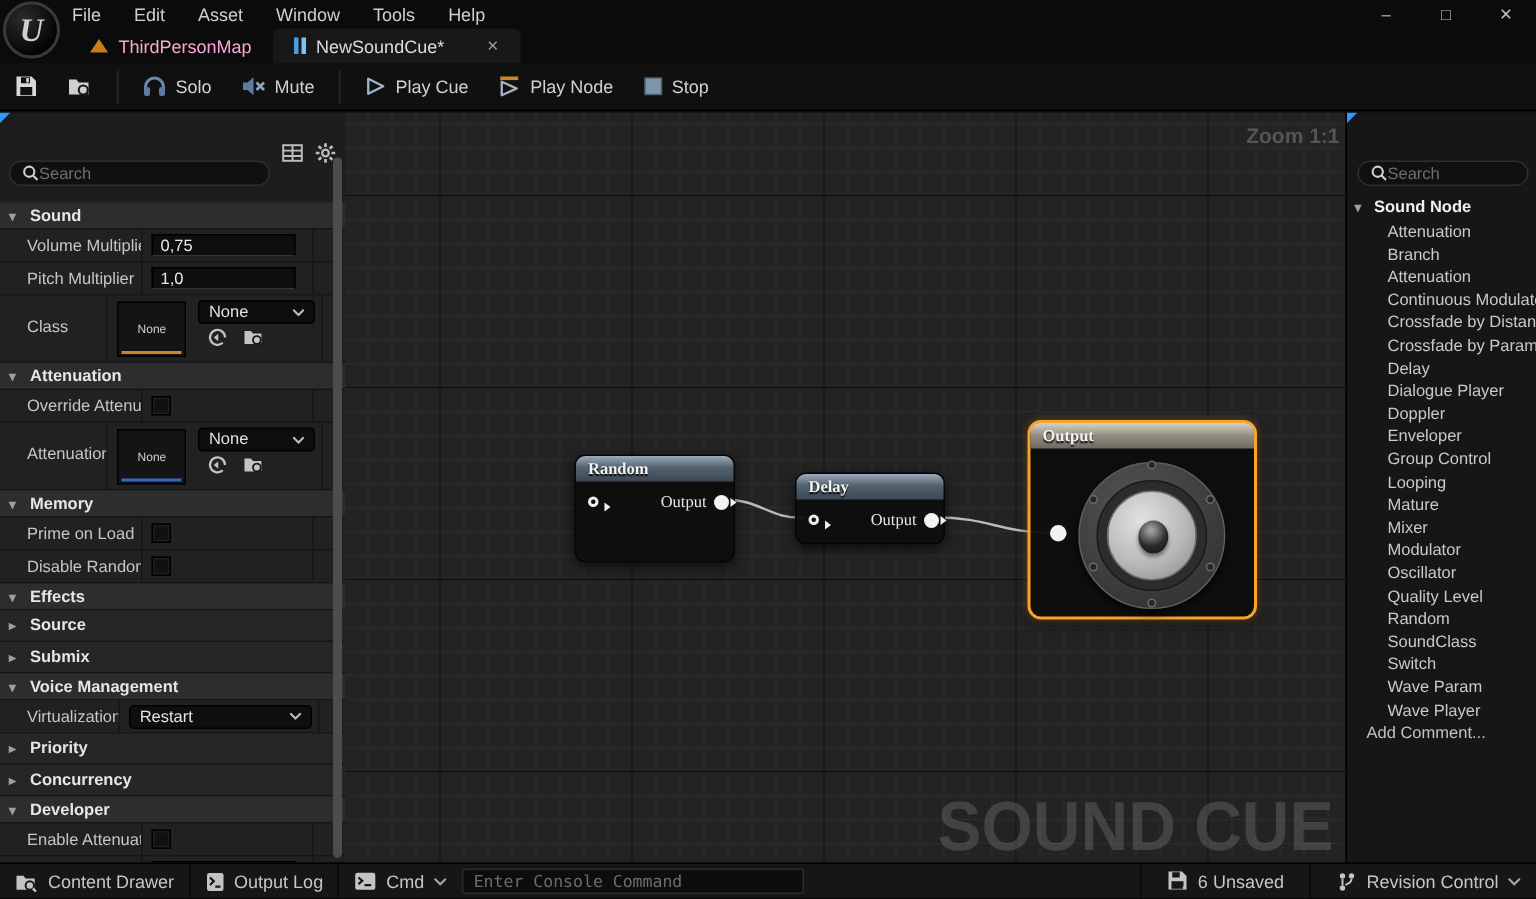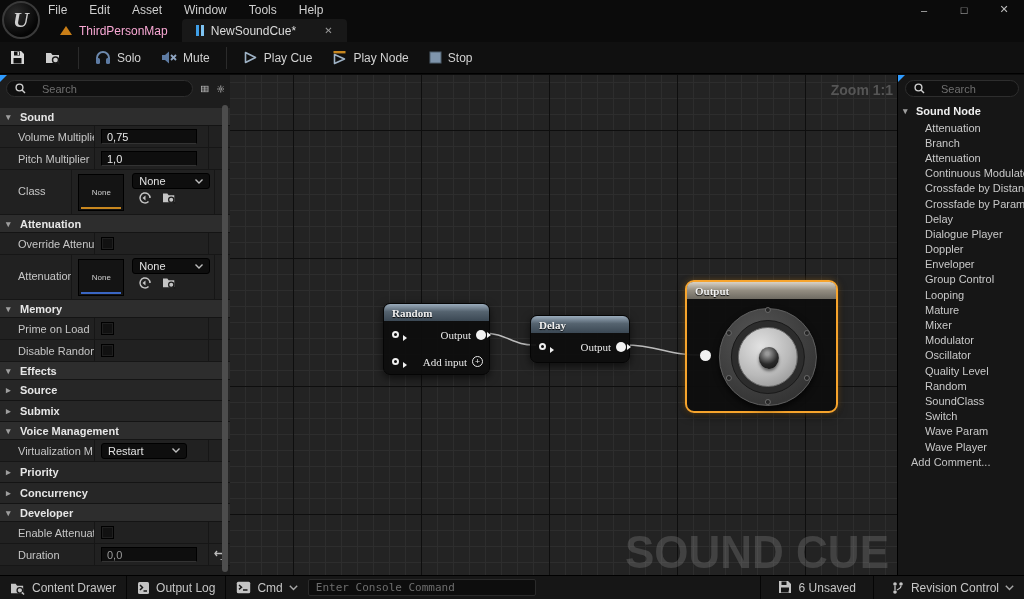--- a/index.html
+++ b/index.html
@@ -50,22 +50,22 @@
                linear-gradient(90deg, #2d2d2d 1px, transparent 1px);
              background-size:128px 128px, 128px 128px, 16px 16px, 16px 16px;
              background-position:63px 55px; overflow:hidden; }
   .palette { position:absolute; top:75px; right:0; width:127px; bottom:24px; background:#161616;
              border-left:1px solid #000; overflow:hidden; }
   .corner { position:absolute; top:0; left:0; width:0; height:0;
             border-top:7px solid #2f9bff; border-right:7px solid transparent; z-index:5; }
 
   
   .d-search-row { display:flex; align-items:center; gap:8px; padding:5px 6px 4px 6px; }
-  .searchbox { flex:1; display:flex; align-items:center; gap:16px; background:#101010;
-               border:1px solid #2e2e2e; border-radius:11px; height:17px; padding:0 8px; }
+  .searchbox { flex:1; display:flex; align-items:center; gap:0; background:#101010;
+               border:1px solid #2e2e2e; border-radius:11px; height:17px; padding:0 8px;margin-top:27px; }
   .searchbox input { flex:1; background:transparent; border:none; outline:none; color:#cfcfcf;
                      font-size:11px; font-family:"Liberation Sans",sans-serif; min-width:0; }
   .searchbox input::placeholder { color:#6f6f6f; }
   .d-spacer { height:7px; }
   .sec-hd { height:18px; background:#2d2d2d; border-bottom:1px solid #141414; display:flex;
             align-items:center; gap:6px; padding-left:6px; font-weight:bold; color:#e6e6e6; }
   .sec-hd.collapsed { height:21px; background:#262626; font-weight:bold; }
   .chev { color:#9f9f9f; font-size:9px; width:8px; display:inline-block; }
   .prow { display:flex; align-items:stretch; border-bottom:1px solid #161616; background:#212121; }
   .prow .lbl { width:94px; padding:5px 0 0 18px; color:#c6c6c6; white-space:nowrap; overflow:hidden; }
@@ -77,21 +77,21 @@
   .tfield { width:96px; height:15px; background:#0e0e0e; border:1px solid #000; border-bottom-color:#333;
             color:#e8e8e8; font-size:11px; padding:0 5px; font-family:"Liberation Sans",sans-serif; }
   .tfield.dim { color:#9a9a9a; }
   .cbox { width:13px; height:13px; background:#111; border:1px solid #000; box-shadow:inset 0 0 0 1px #1f1f1f; }
   .thumb { width:46px; height:37px; background:#141414; border:1px solid #000; display:flex; align-items:center;
            justify-content:center; color:#cfcfcf; font-size:8px; position:relative; margin-top:1px; }
   .thumb .ul { position:absolute; left:2px; right:2px; bottom:1px; height:2px; }
   .asset-right { display:flex; flex-direction:column; gap:2px; margin-left:8px; }
   .ddown { display:flex; align-items:center; justify-content:space-between; width:78px; height:16px;
            background:#0e0e0e; border:1px solid #000; border-radius:3px; padding:0 6px; color:#e2e2e2; }
-  .ddown.wide { width:86px; }
+  .ddown.wide { width:122px; }
   .asset-icons { display:flex; gap:10px; padding-left:6px; }
   .dscroll { position:absolute; top:30px; right:2px; width:6px; bottom:3px; background:#4d4d4d; border-radius:3px; }
 
   
   .zoomlabel { position:absolute; top:7px; right:4px; color:#555; font-weight:bold; font-size:14px; }
   .watermark { position:absolute; right:8px; bottom:14px; font-size:44px; font-weight:bold;
                color:rgba(190,190,190,0.20); letter-spacing:0px; transform:scaleY(1.05); white-space:nowrap; }
   .wires { position:absolute; inset:0; pointer-events:none; }
   .node { position:absolute; background:rgba(14,14,14,0.95); border:1px solid #050505; border-radius:7px;
           box-shadow:0 3px 8px rgba(0,0,0,.6);font-family:Liberation Serif, serif; }
@@ -453,27 +453,20 @@
 
     <div class="node" style="left:153px; top:228px; width:107px; height:72px;">
       <div class="node-hd">
         <span>Random</span>
       </div>
       <div class="node-row">
         <span class="pin-in"></span>
         <span class="right">
           <span>Output</span>
           <span class="pin-out"></span>
-        </span>
-      </div>
-      <div class="node-row">
-        <span class="pin-in"></span>
-        <span class="right">
-          <span>Add input</span>
-          <span class="pin-add">+</span>
         </span>
       </div>
     </div>
 
     <div class="node" style="left:300px; top:240px; width:100px; height:48px;">
       <div class="node-hd">
         <span>Delay</span>
       </div>
       <div class="node-row">
         <span class="pin-in"></span>

